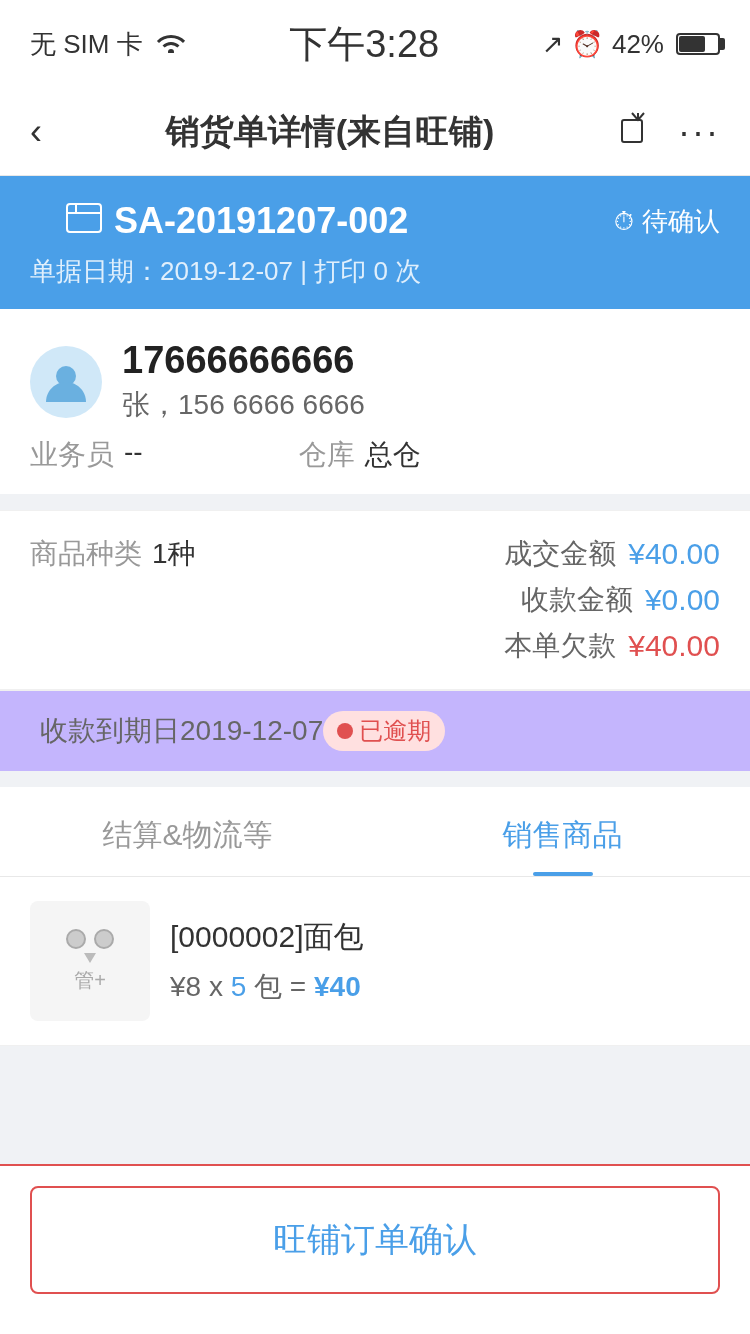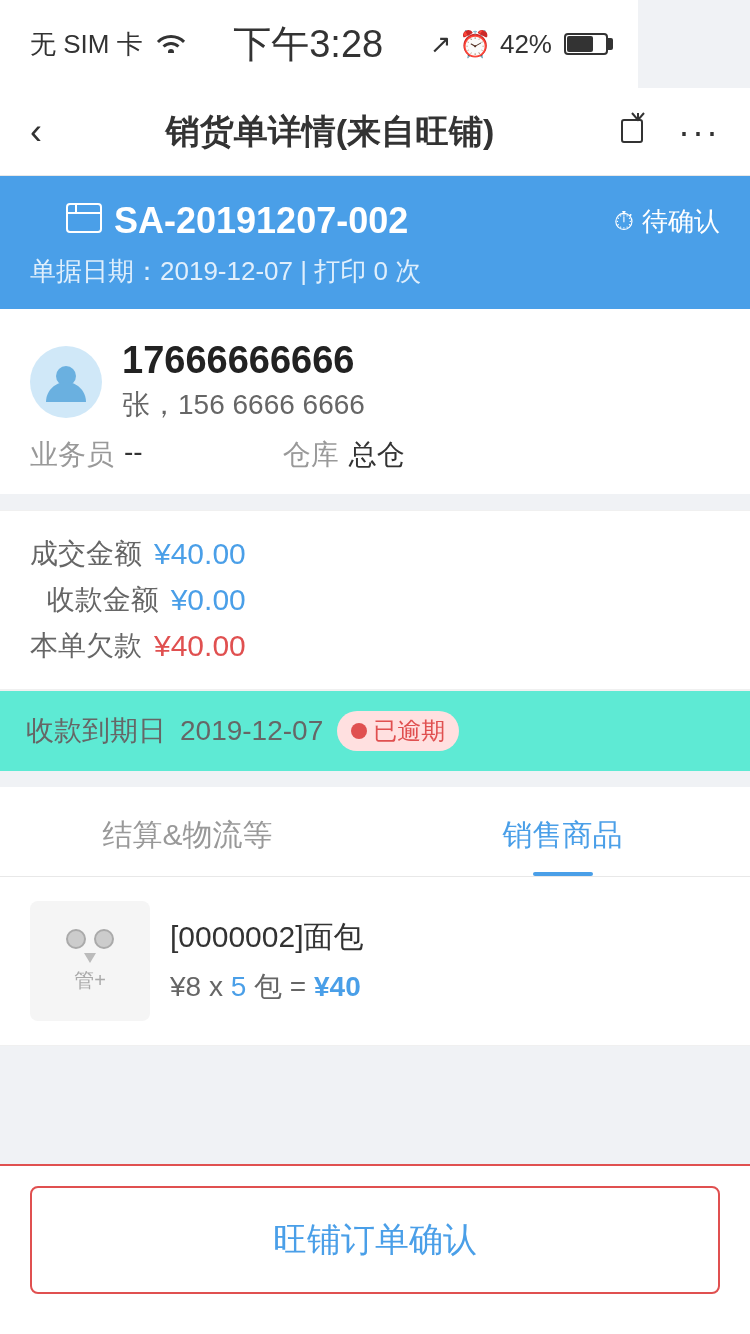--- a/index.html
+++ b/index.html
@@ -8,21 +8,21 @@
       width: 750px;
       min-height: 1334px;
       background: #f0f2f5;
       font-family: -apple-system, "PingFang SC", "Helvetica Neue", Arial, sans-serif;
       font-size: 28px;
       color: #333;
     }
 
     
     .status-bar {
-      width: 638px;
+      width: 750px;
       height: 88px;
       background: #fff;
       display: flex;
       align-items: center;
       justify-content: space-between;
       padding: 0 30px;
       font-size: 26px;
       font-weight: 500;
     }
     .status-left { display: flex; align-items: center; gap: 12px; }
@@ -153,21 +153,21 @@
       color: #222;
     }
     .customer-name {
       font-size: 28px;
       color: #666;
       margin-top: 4px;
     }
     .customer-meta {
       display: flex;
       justify-content: flex-start;
-      gap: 60px;
+      gap: 76px;
       margin-top: 8px;
       font-size: 28px;
       color: #666;
     }
     .meta-item { display: flex; gap: 10px; }
     .meta-label { color: #999; }
     .meta-value { color: #333; }
     .divider { height: 1px; background: #f0f0f0; margin: 0 0 0 0; }
 
     
@@ -185,25 +185,24 @@
     .summary-type-label { color: #999; font-size: 28px; }
     .summary-type-value { color: #333; font-size: 28px; }
     .summary-right { display: flex; flex-direction: column; align-items: flex-end; gap: 8px; }
     .amount-row { display: flex; align-items: center; gap: 12px; font-size: 28px; }
     .amount-label { color: #666; }
     .amount-value-primary { color: #4a9fe8; font-size: 30px; font-weight: 500; }
     .amount-value-red { color: #e05050; font-size: 30px; font-weight: 500; }
 
     
     .due-date-row {
-      background: #5eead4;
-      padding: 20px 26px;
-      display: flex;
-      align-items: center;
-      gap: 14px;
+      background: #c4b5fd;
+      padding: 20px 40px;
+      display: flex;
+      align-items: center;
       font-size: 28px;
       color: #666;
       border-top: 1px solid #f0f0f0;
     }
     .overdue-badge {
       background: #ffe0e0;
       color: #e05050;
       font-size: 24px;
       padding: 4px 14px;
       border-radius: 20px;
@@ -431,20 +430,24 @@
       <span class="meta-label">仓库</span>
       <span class="meta-value">总仓</span>
     </div>
   </div>
 </div>
 
 <div class="divider"></div>
 
 <div class="summary-card">
   <div class="summary-row">
+    <div class="summary-types">
+      <span class="summary-type-label">商品种类</span>
+      <span class="summary-type-value">1种</span>
+    </div>
     <div class="summary-right">
       <div class="amount-row">
         <span class="amount-label">成交金额</span>
         <span class="amount-value-primary">¥40.00</span>
       </div>
       <div class="amount-row">
         <span class="amount-label">收款金额</span>
         <span class="amount-value-primary">¥0.00</span>
       </div>
       <div class="amount-row">

